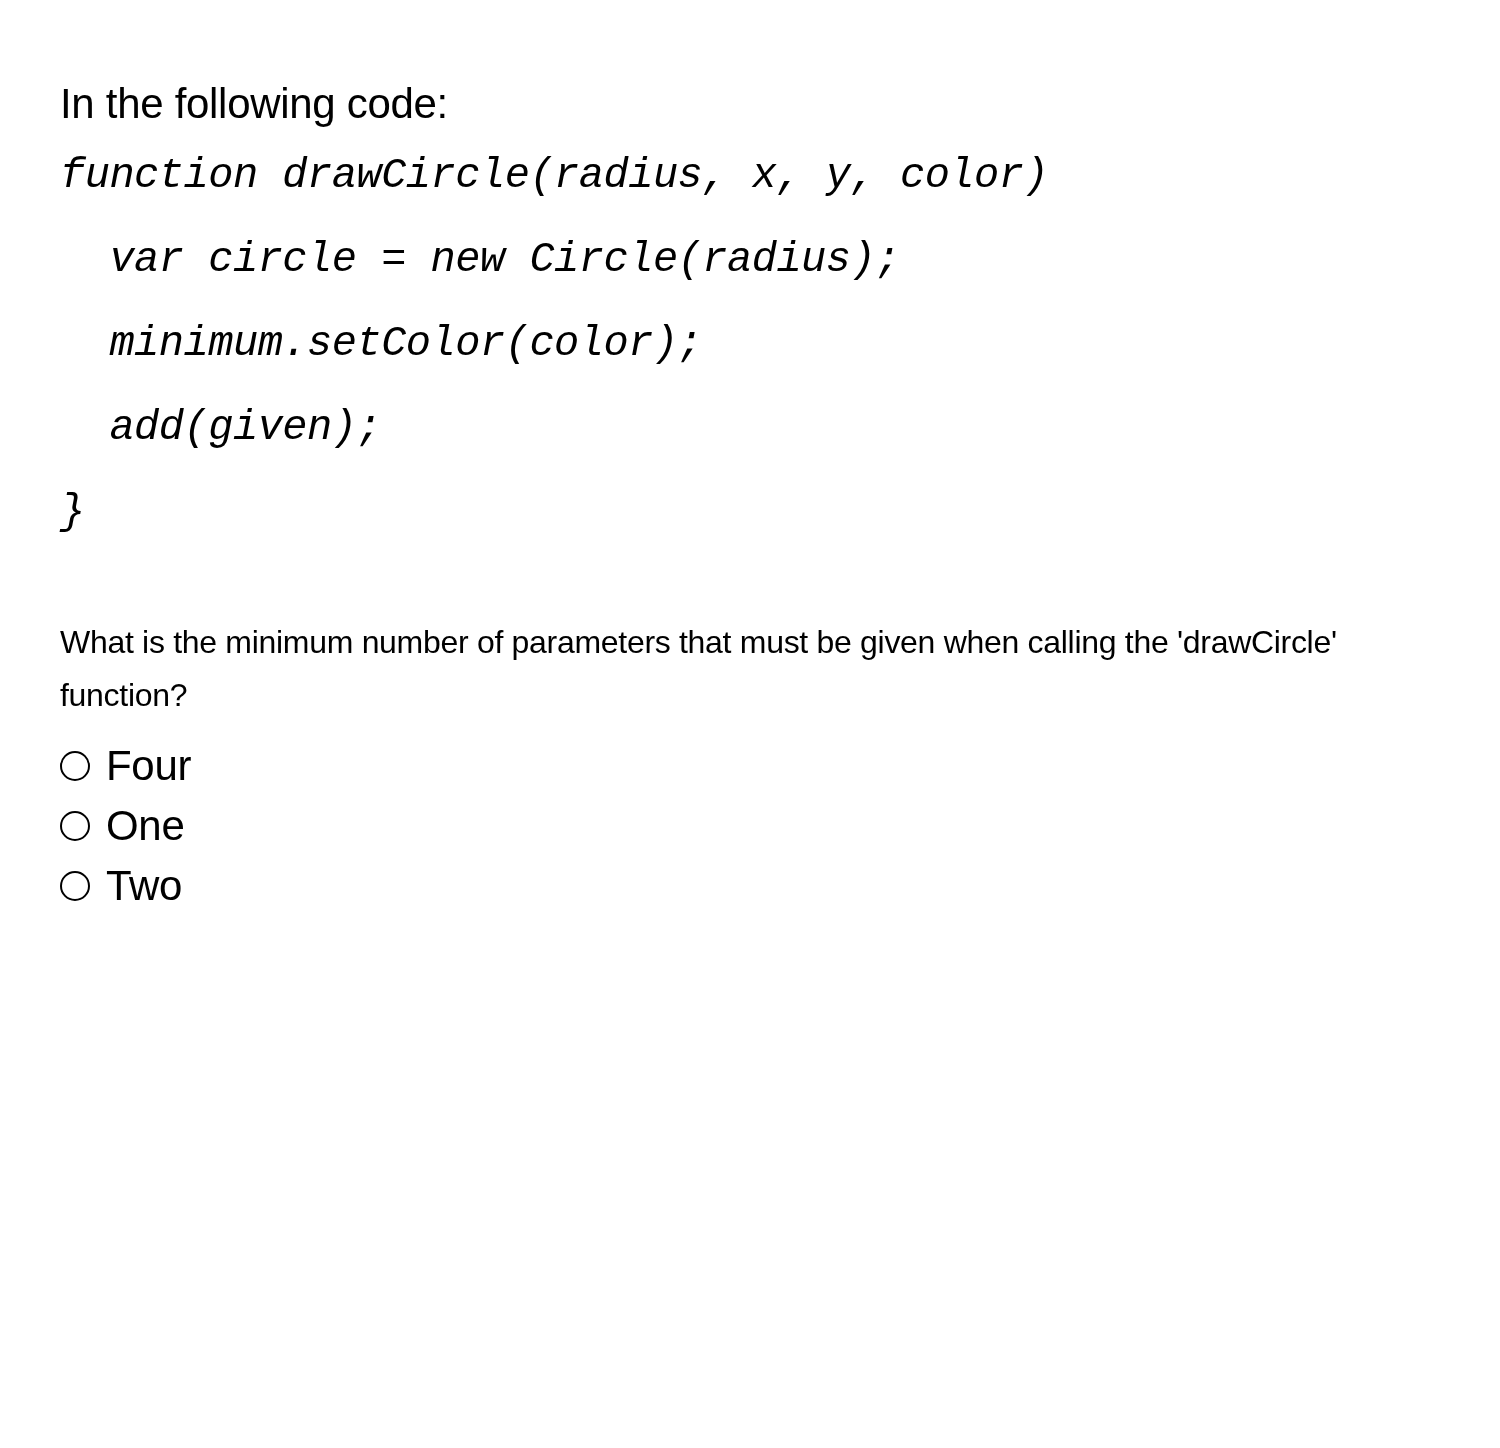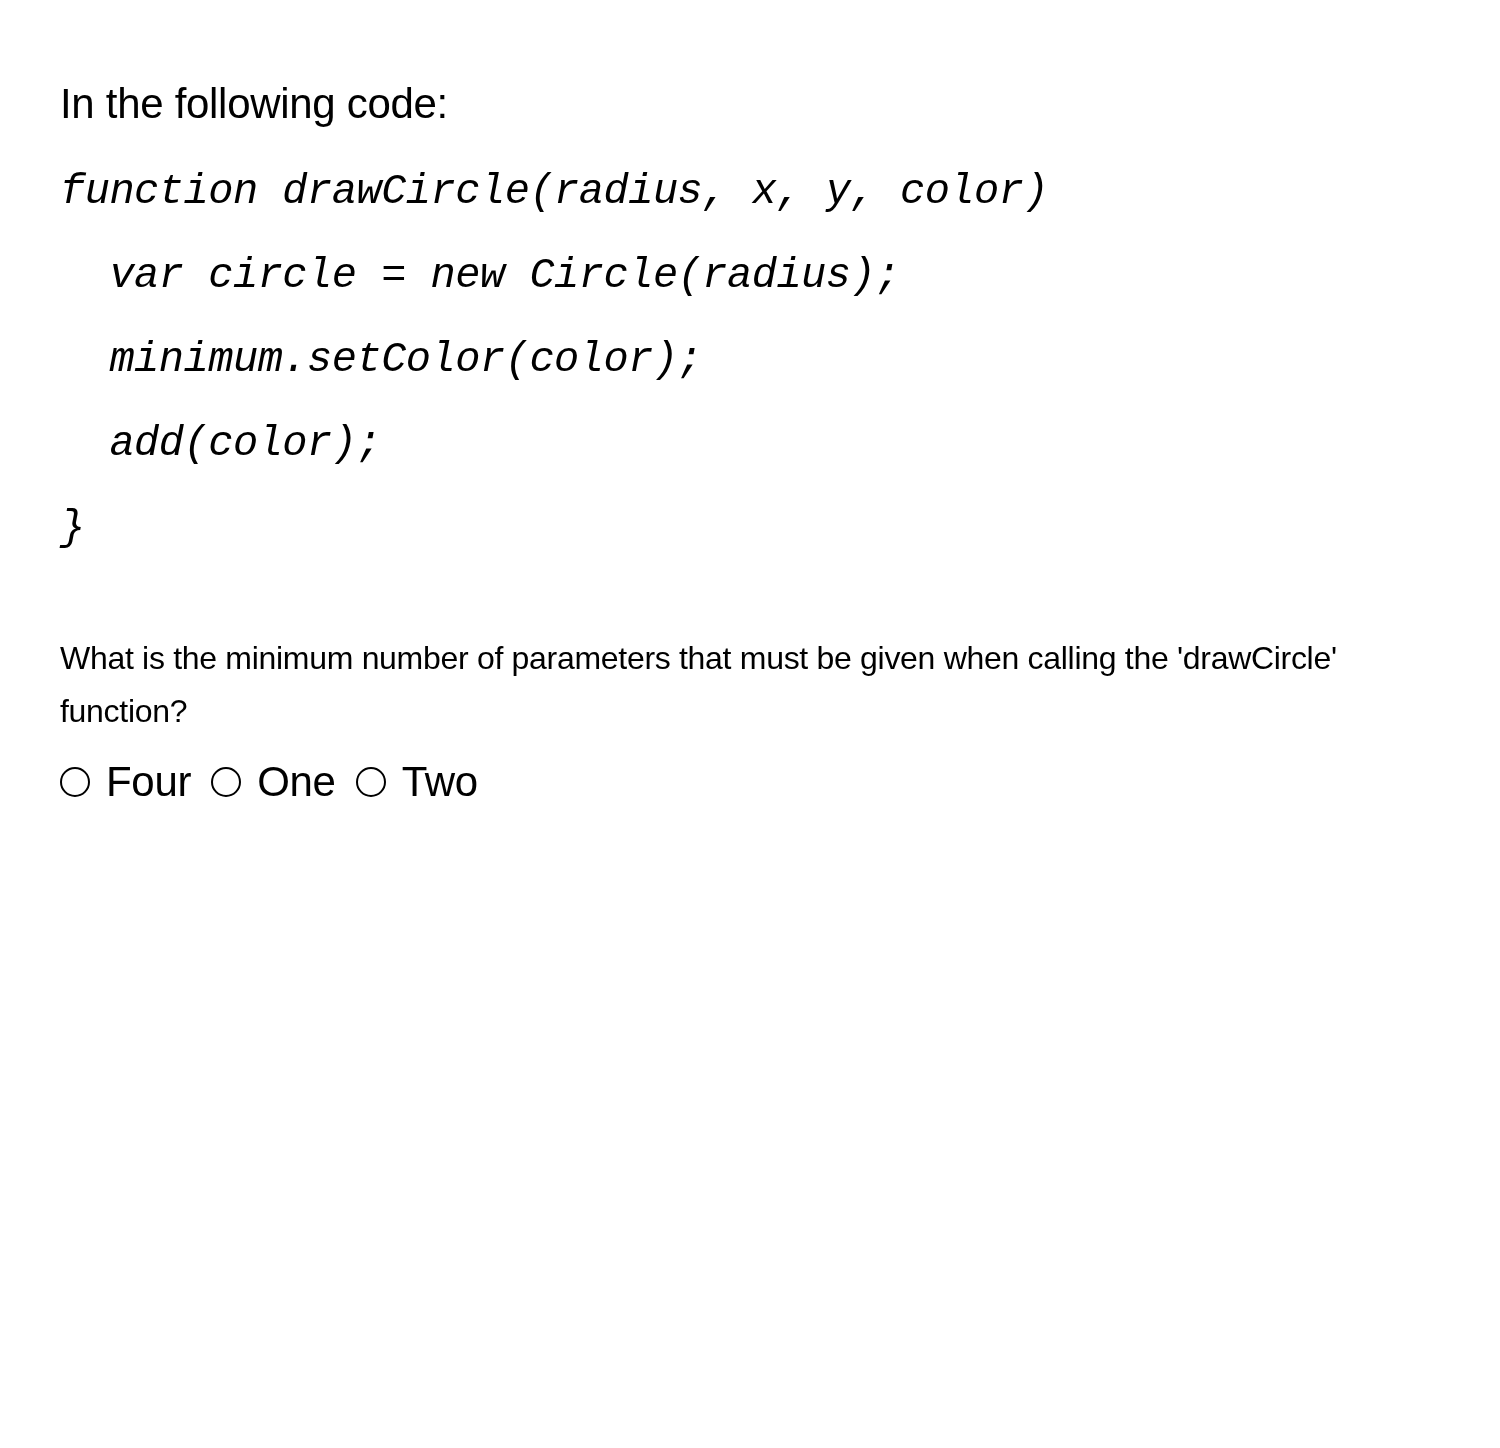--- a/index.html
+++ b/index.html
@@ -11,21 +11,21 @@
       background: #ffffff;
       font-family: -apple-system, BlinkMacSystemFont, "Segoe UI", Helvetica, Arial, sans-serif;
       color: #000000;
       width: 1500px;
       height: 1448px;
       padding: 80px 60px 60px 60px;
     }
     .intro {
       font-size: 42px;
       font-weight: 400;
-      margin-bottom: 22px;
+      margin-bottom: 6px;
       letter-spacing: -0.3px;
     }
     .code-block {
       font-family: "Courier New", Courier, monospace;
       font-size: 42px;
       line-height: 2.0;
       font-weight: 400;
       letter-spacing: -0.5px;
       margin-bottom: 62px;
     }
@@ -35,22 +35,22 @@
     }
     .question {
       font-size: 32px;
       font-weight: 400;
       line-height: 1.65;
       margin-bottom: 20px;
       letter-spacing: -0.3px;
     }
     .options {
       display: flex;
-      flex-direction: row;
-      gap: 20px;
+      flex-direction: column;
+      gap: 12px;
     }
     .option {
       display: flex;
       align-items: center;
       font-size: 42px;
       font-weight: 400;
       letter-spacing: -0.3px;
     }
     .radio {
       display: inline-block;
@@ -64,21 +64,21 @@
   </style>
 </head>
 <body>
 
 <div class="intro">In the following code:</div>
 
 <div class="code-block">
   <div class="code-line">function drawCircle(radius, x, y, color)</div>
   <div class="code-line">  var circle = new Circle(radius);</div>
   <div class="code-line">  minimum.setColor(color);</div>
-  <div class="code-line">  add(color);</div>
+  <div class="code-line">  add(given);</div>
   <div class="code-line">}</div>
 </div>
 
 <div class="question">What is the minimum number of parameters that must be given when calling the 'drawCircle' function?</div>
 
 <div class="options">
   <div class="option">
     <span class="radio"></span>
     <span>Four</span>
   </div>

